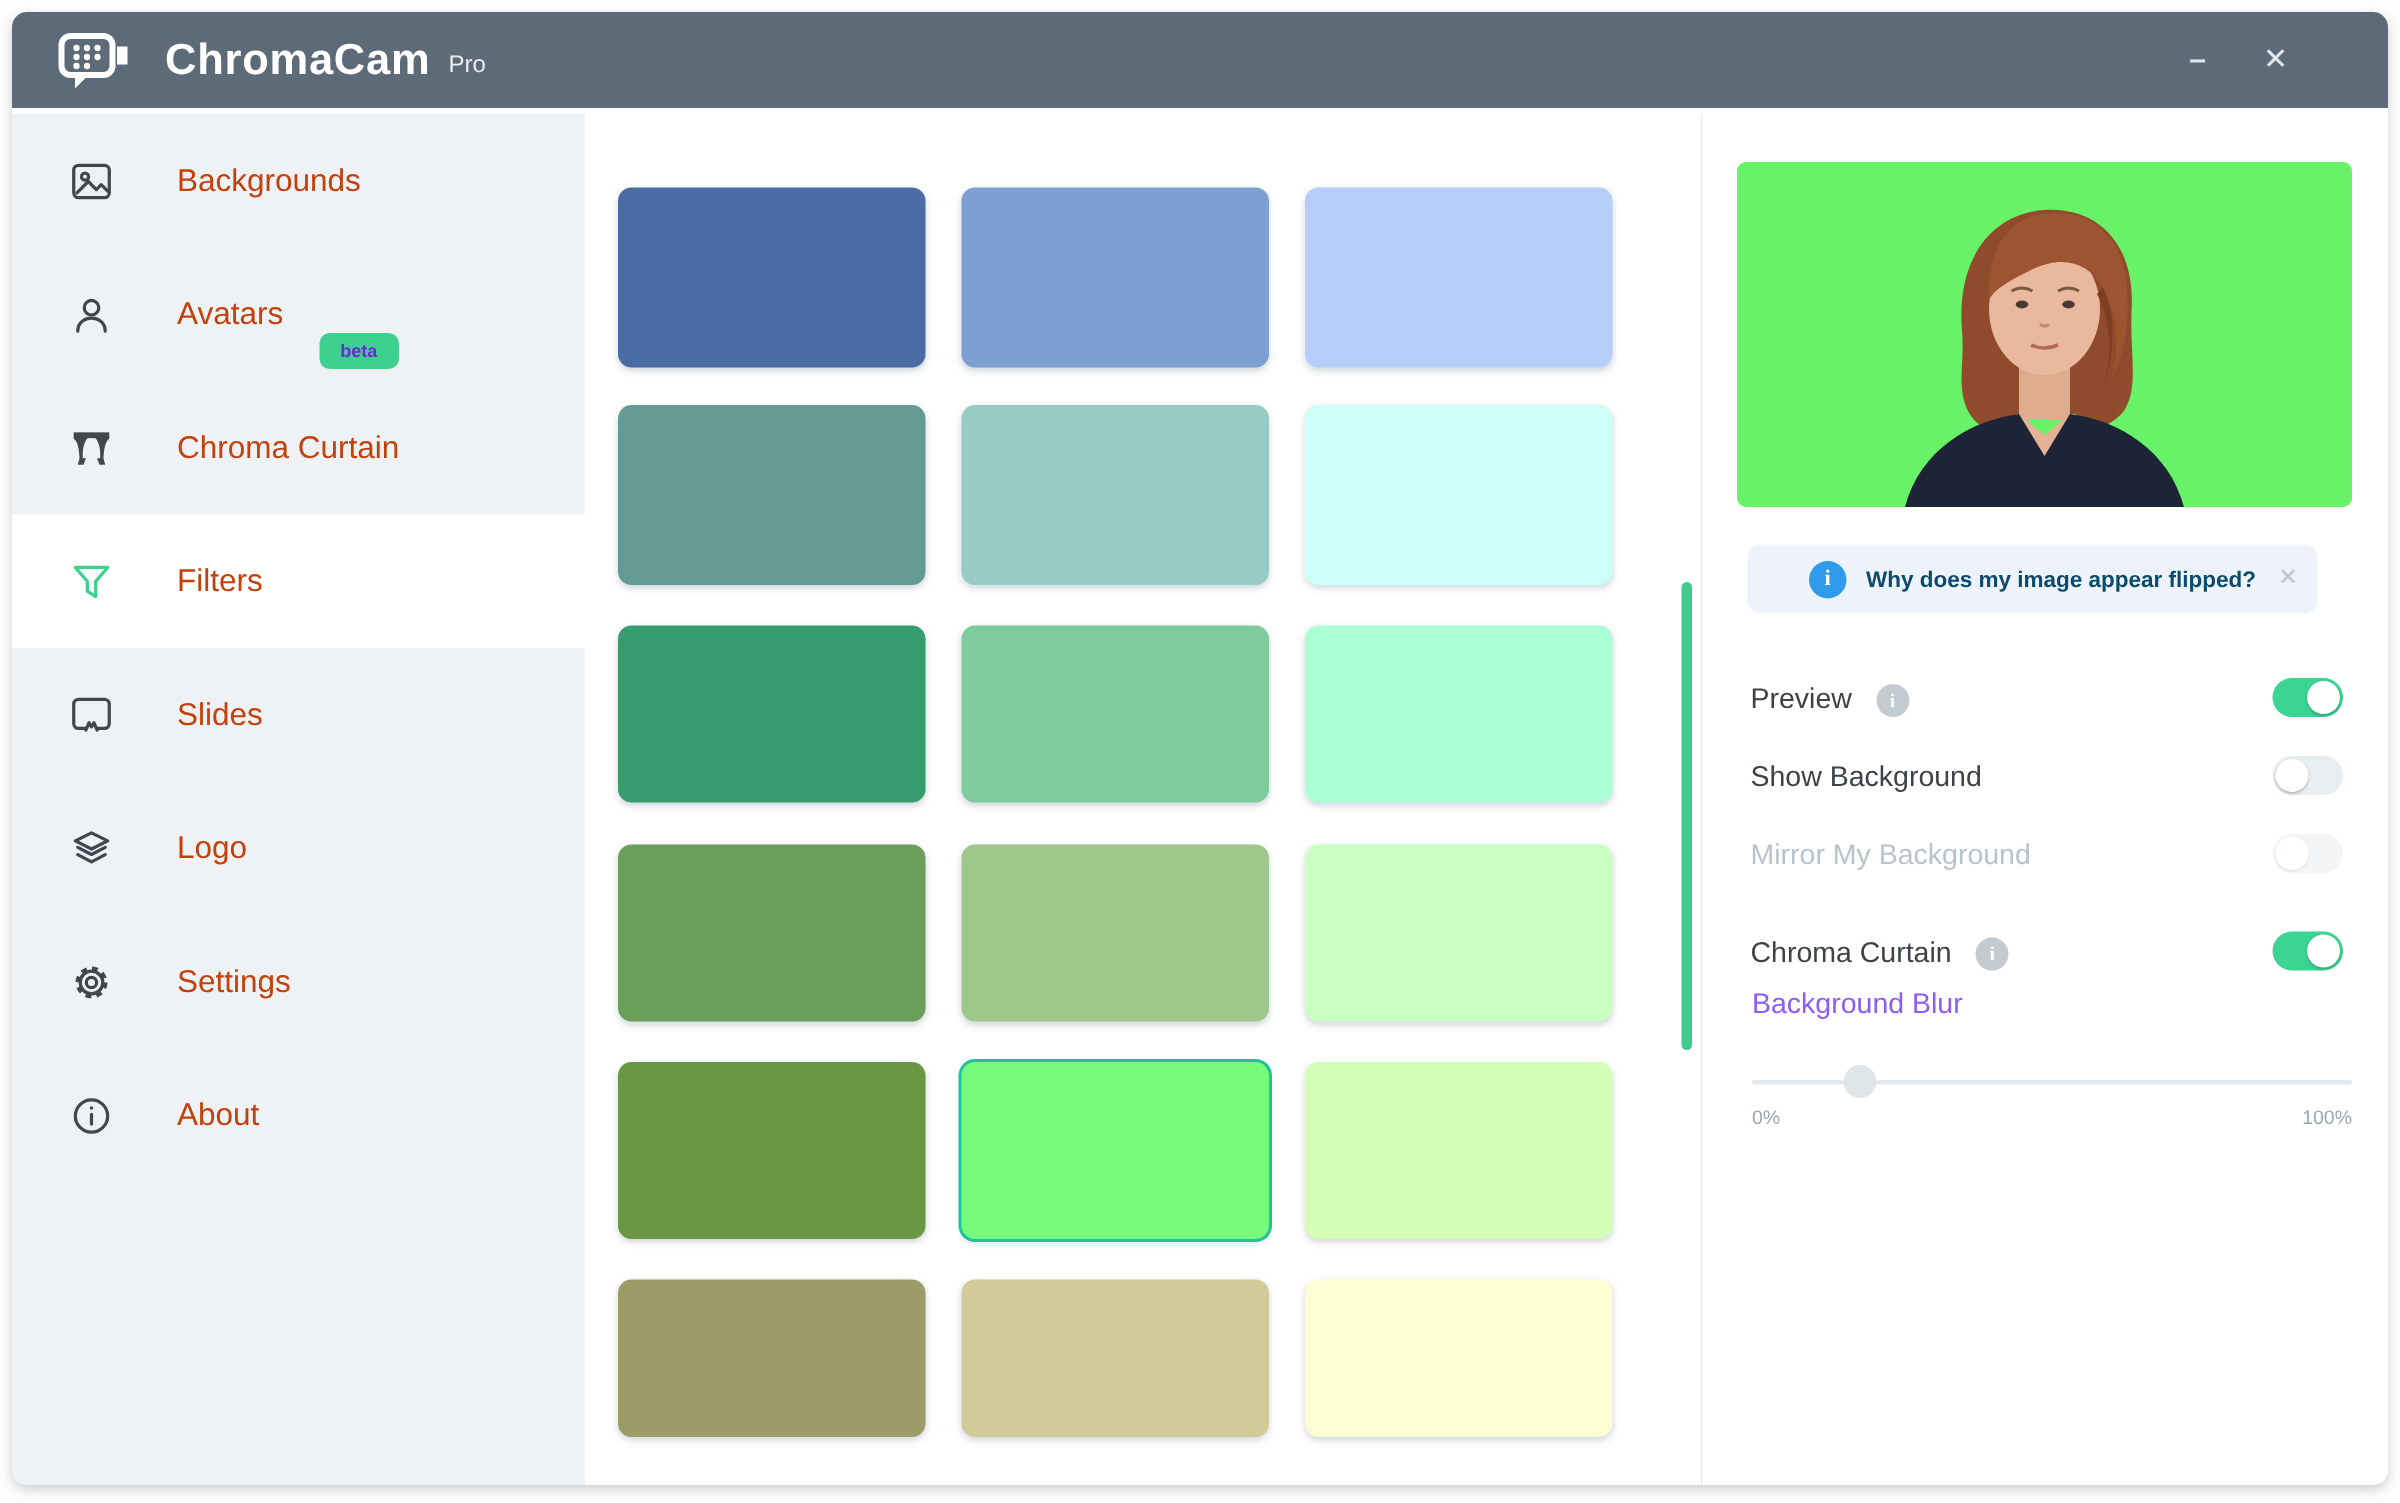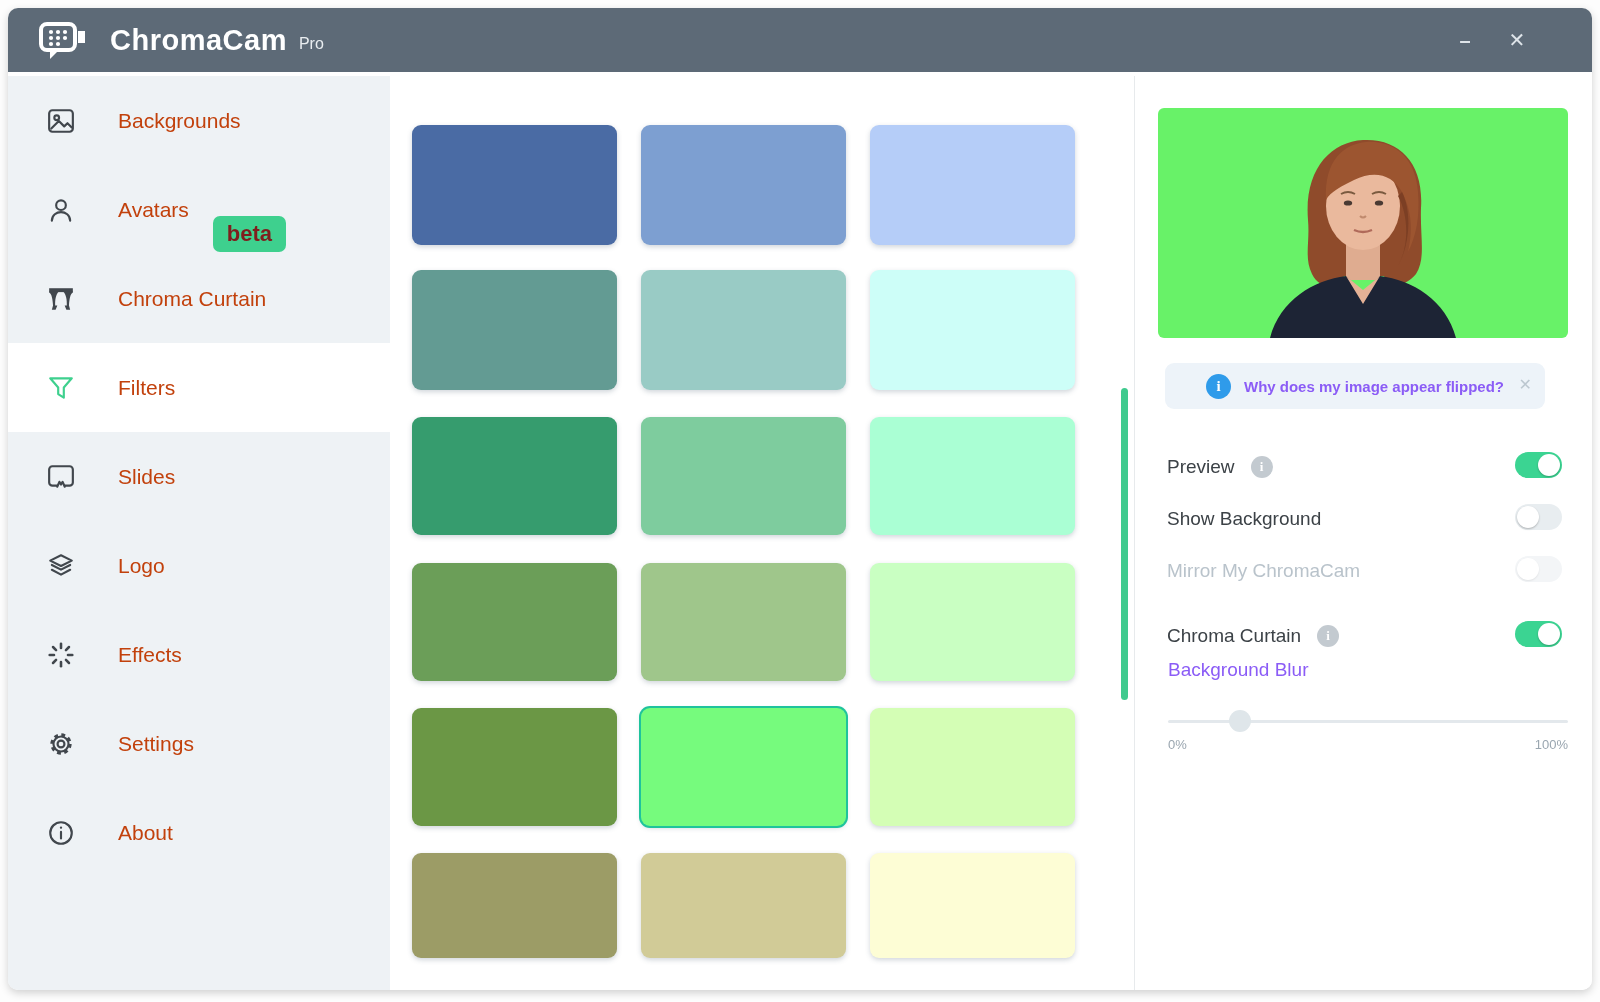--- a/index.html
+++ b/index.html
@@ -17,39 +17,39 @@
   .win-controls{margin-left:auto;display:flex;align-items:center;gap:26px;padding-right:62px;}
   .win-btn{color:#dfe5ea;font-size:20px;line-height:1;cursor:default;width:26px;text-align:center;}
   .win-btn.min{font-weight:bold;letter-spacing:0;}
 
   
   .sidebar{position:absolute;left:0;top:68px;width:382px;bottom:0;background:#eef2f5;}
   .side-item{height:89px;display:flex;align-items:center;padding-left:38px;box-sizing:border-box;cursor:pointer;}
   .side-item.selected{background:#ffffff;}
   .side-icon{width:30px;height:30px;flex:0 0 auto;display:flex;align-items:center;justify-content:center;}
   .side-label{margin-left:42px;font-size:21px;color:#c2410c;}
-  .beta-badge{margin-left:24px;background:#3ed08e;color:#7f1d1d;font-size:22px;font-weight:bold;
+  .beta-badge{margin-left:24px;background:#3ed08e;color:#6d28d9;font-size:12px;font-weight:bold;
               padding:5px 14px;border-radius:7px;margin-top:48px;}
 
   
   .main{position:absolute;left:382px;top:68px;width:745px;bottom:0;background:#ffffff;
         border-right:1px solid #e7eaec;box-sizing:border-box;}
   .swatch{position:absolute;width:205px;border-radius:9px;box-shadow:0 2px 5px rgba(70,90,110,0.25);cursor:pointer;}
   .swatch.selected{box-shadow:0 0 0 2px #1fc39c, 0 2px 5px rgba(70,90,110,0.25);}
   .grid-scrollbar{position:absolute;right:6px;width:7px;top:312px;height:312px;border-radius:4px;background:#3fca8e;}
 
   
   .panel{position:absolute;left:1127px;top:68px;width:457px;bottom:0;background:#ffffff;}
   .preview{position:absolute;left:23px;top:32px;width:410px;height:230px;border-radius:6px;overflow:hidden;}
   .banner{position:absolute;left:30px;top:287px;width:380px;height:46px;background:#edf3f9;border-radius:9px;
           display:flex;align-items:center;justify-content:center;}
   .banner-info{width:25px;height:25px;border-radius:50%;background:#2f9bea;color:#ffffff;font-size:15px;
                font-weight:bold;display:flex;align-items:center;justify-content:center;margin-right:13px;
                font-family:"Liberation Serif",serif;}
-  .banner-text{color:#8b5cf6;font-size:15px;font-weight:bold;}
+  .banner-text{color:#0c4a6e;font-size:15px;font-weight:bold;}
   .banner-close{position:absolute;right:13px;top:12px;color:#bcc7d0;font-size:16px;cursor:pointer;}
 
   .toggle-row{position:absolute;left:32px;right:24px;height:40px;display:flex;align-items:flex-end;}
   .toggle-label{font-size:19px;color:#3c4247;}
   .toggle-label.disabled{color:#b9c3cb;}
   .mini-info{width:22px;height:22px;border-radius:50%;background:#c3cad0;color:#ffffff;font-size:13px;
              font-weight:bold;display:flex;align-items:center;justify-content:center;margin-left:16px;
              font-family:"Liberation Serif",serif;}
   .toggle{position:absolute;right:6px;width:47px;height:26px;border-radius:13px;cursor:pointer;}
   .toggle .knob{position:absolute;top:2px;width:22px;height:22px;border-radius:50%;background:#ffffff;
@@ -151,37 +151,20 @@
         </div>
         <div class="side-item">
           <span class="side-icon">
             <svg viewBox="0 0 26 26" width="28" height="28">
               <path d="M13 3 L23 8 L13 13 L3 8 Z" fill="none" stroke="#41474d" stroke-width="2" stroke-linecap="round" stroke-linejoin="round"></path>
               <path d="M4.5 12 L13 16.4 L21.5 12" fill="none" stroke="#41474d" stroke-width="2" stroke-linecap="round" stroke-linejoin="round"></path>
               <path d="M4.5 16.5 L13 21 L21.5 16.5" fill="none" stroke="#41474d" stroke-width="2" stroke-linecap="round" stroke-linejoin="round"></path>
             </svg>
           </span>
           <span class="side-label">Logo</span>
-        </div>
-        <div class="side-item">
-          <span class="side-icon">
-            <svg viewBox="0 0 26 26" width="28" height="28">
-              <g stroke="#41474d" stroke-width="2.4" stroke-linecap="round">
-                <line x1="13" y1="2.5" x2="13" y2="6.5"></line>
-                <line x1="13" y1="19.5" x2="13" y2="23.5"></line>
-                <line x1="2.5" y1="13" x2="6.5" y2="13"></line>
-                <line x1="19.5" y1="13" x2="23.5" y2="13"></line>
-                <line x1="5.6" y1="5.6" x2="8.4" y2="8.4"></line>
-                <line x1="17.6" y1="17.6" x2="20.4" y2="20.4"></line>
-                <line x1="5.6" y1="20.4" x2="8.4" y2="17.6"></line>
-                <line x1="17.6" y1="8.4" x2="20.4" y2="5.6"></line>
-              </g>
-            </svg>
-          </span>
-          <span class="side-label">Effects</span>
         </div>
         <div class="side-item">
           <span class="side-icon">
             <svg viewBox="0 0 26 26" width="28" height="28">
               <circle cx="13" cy="13" r="8.2" fill="none" stroke="#41474d" stroke-width="3.4" stroke-dasharray="3.4 3.05"></circle>
               <circle cx="13" cy="13" r="7" fill="none" stroke="#41474d" stroke-width="2"></circle>
               <circle cx="13" cy="13" r="3.2" fill="none" stroke="#41474d" stroke-width="2" stroke-linecap="round" stroke-linejoin="round"></circle>
             </svg>
           </span>
           <span class="side-label">Settings</span>
@@ -261,21 +244,21 @@
               <span class="knob"></span>
             </span>
           </div>
           <div class="toggle-row" style="top: 414px;">
             <span class="toggle-label">Show Background</span>
             <span class="toggle off">
               <span class="knob"></span>
             </span>
           </div>
           <div class="toggle-row" style="top: 466px;">
-            <span class="toggle-label disabled">Mirror My ChromaCam</span>
+            <span class="toggle-label disabled">Mirror My Background</span>
             <span class="toggle off disabled">
               <span class="knob"></span>
             </span>
           </div>
           <div class="toggle-row" style="top: 531px;">
             <span class="toggle-label">Chroma Curtain</span>
             <span class="mini-info">i</span>
             <span class="toggle on">
               <span class="knob"></span>
             </span>

